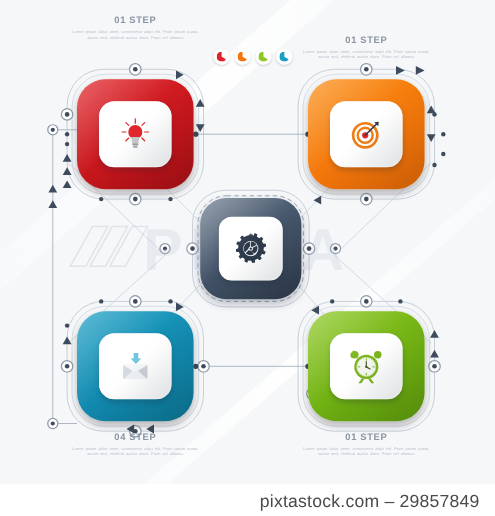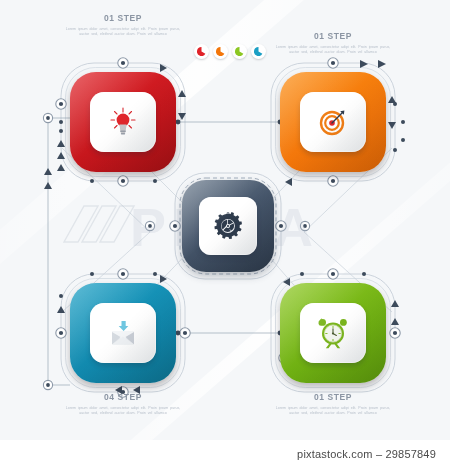--- a/index.html
+++ b/index.html
@@ -95,21 +95,21 @@
   #wm-mark{
     position:absolute;left:58px;top:196px;width:80px;height:56px;
     pointer-events:none;opacity:.30;
   }
   #footer{
     position:absolute;left:0;top:440px;width:450px;height:29px;
     background:#ffffff;
   }
   #footer-text{
     position:absolute;right:14px;top:448px;
-    font-size:11px;color:#4a4a4a;letter-spacing:.2px;
+    font-size:16px;color:#4a4a4a;letter-spacing:.2px;
   }
 </style>
 </head>
 <body>
 
 <div id="stage">
 
   <div class="bgstreak" id="bgd1"></div>
   <div class="bgstreak" id="bgd2"></div>
 

